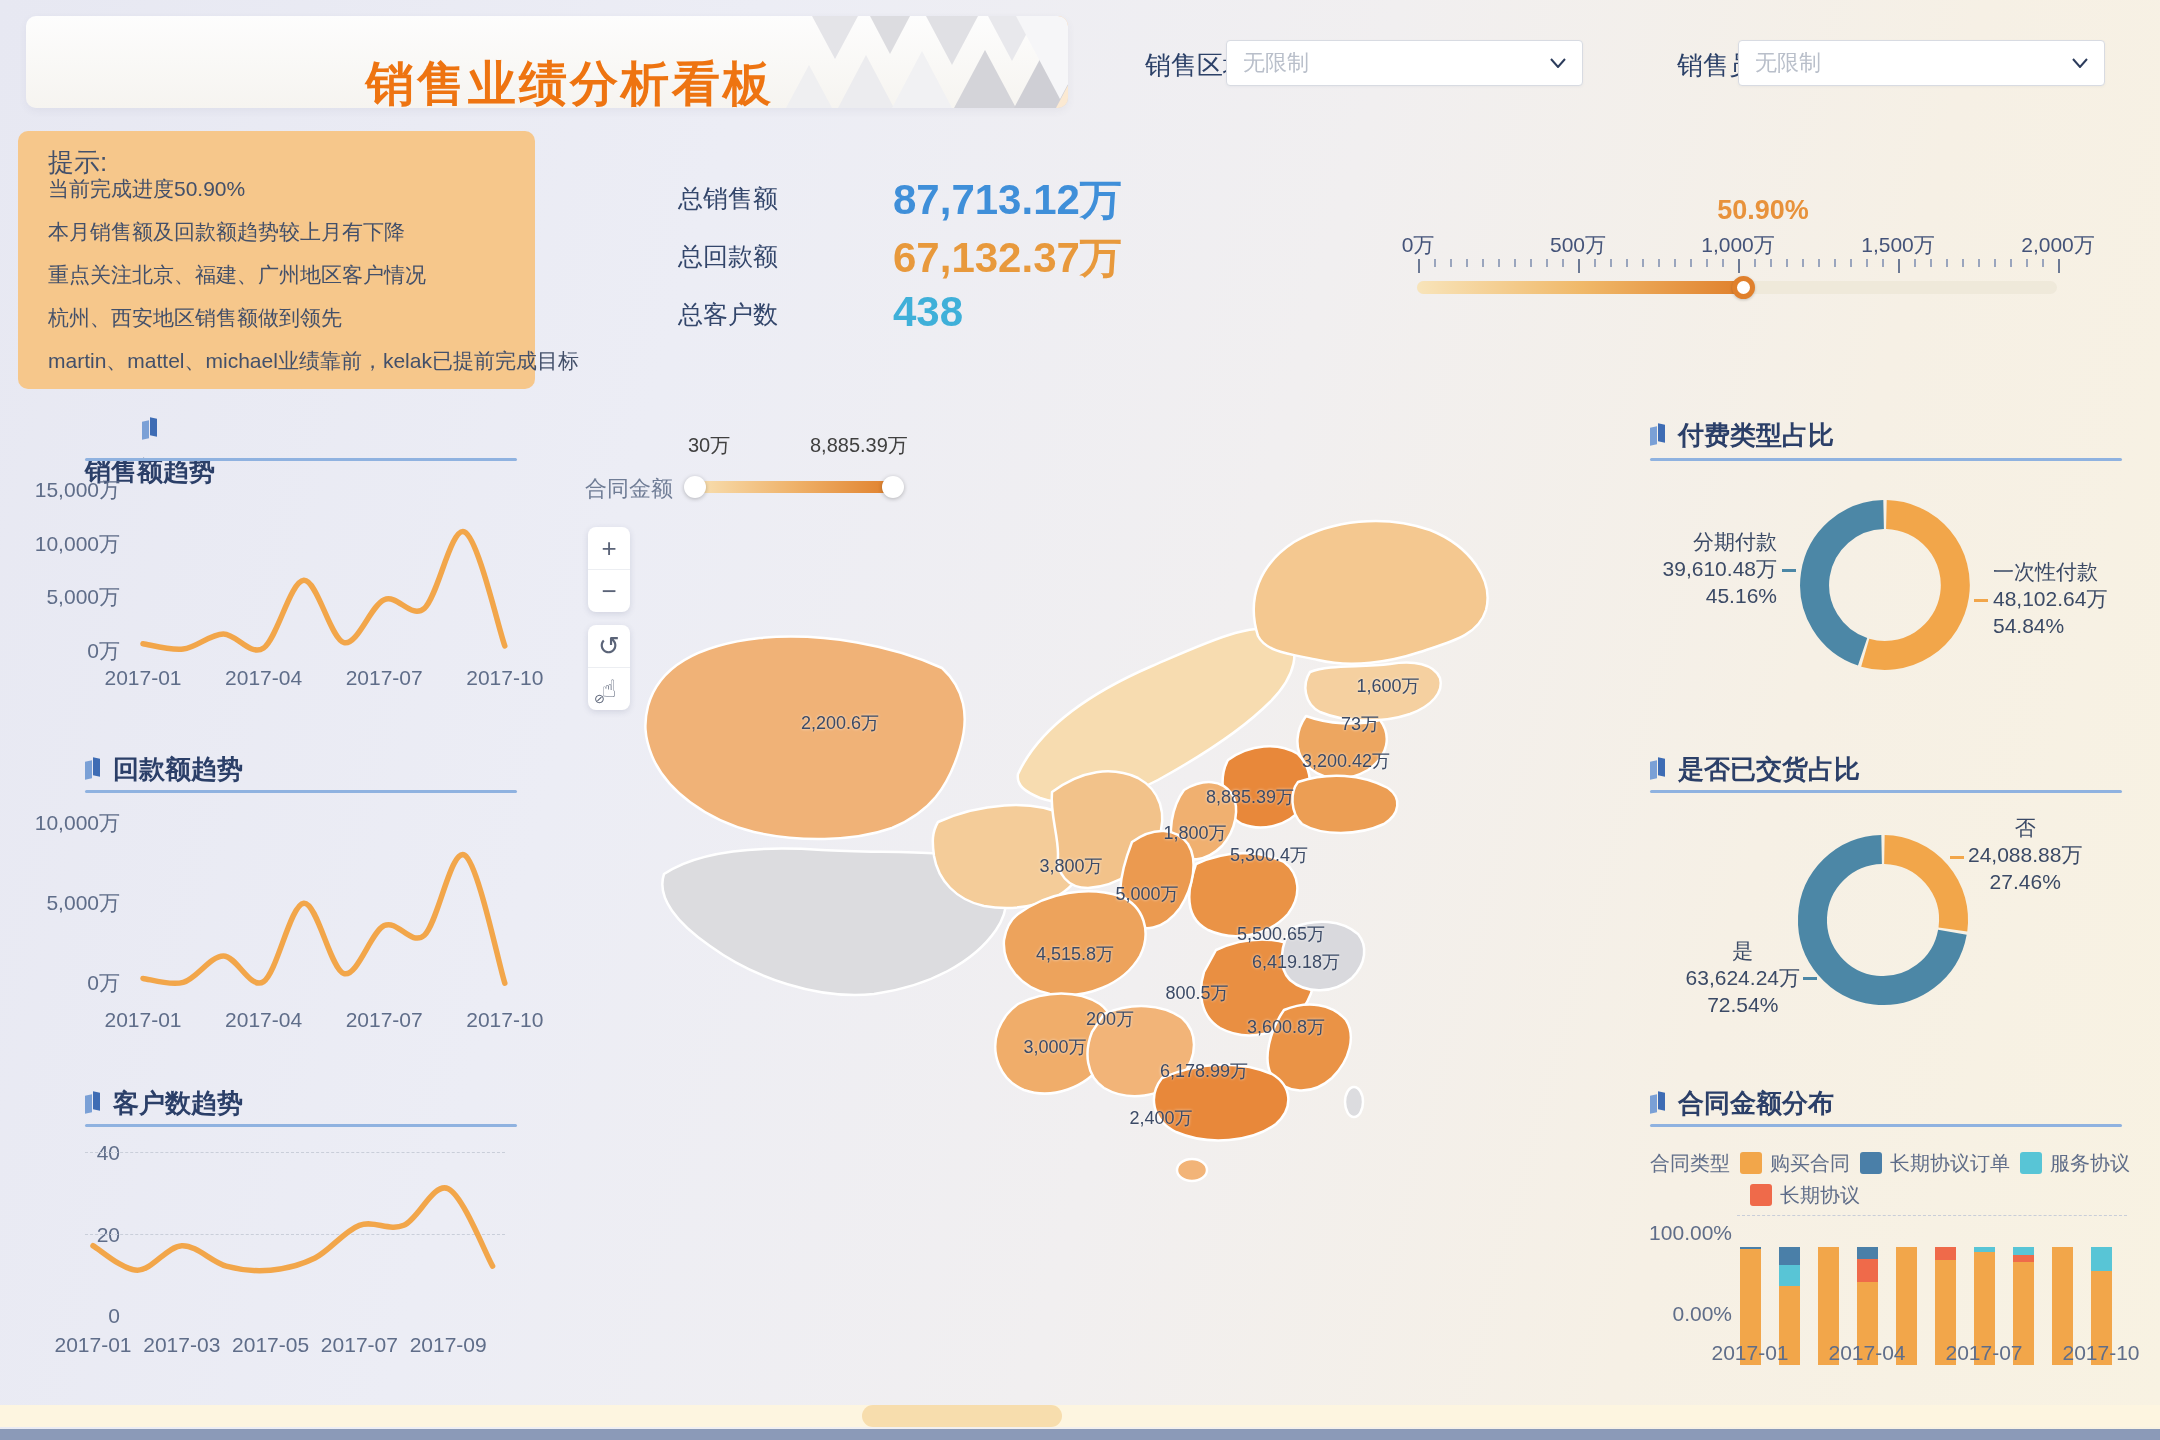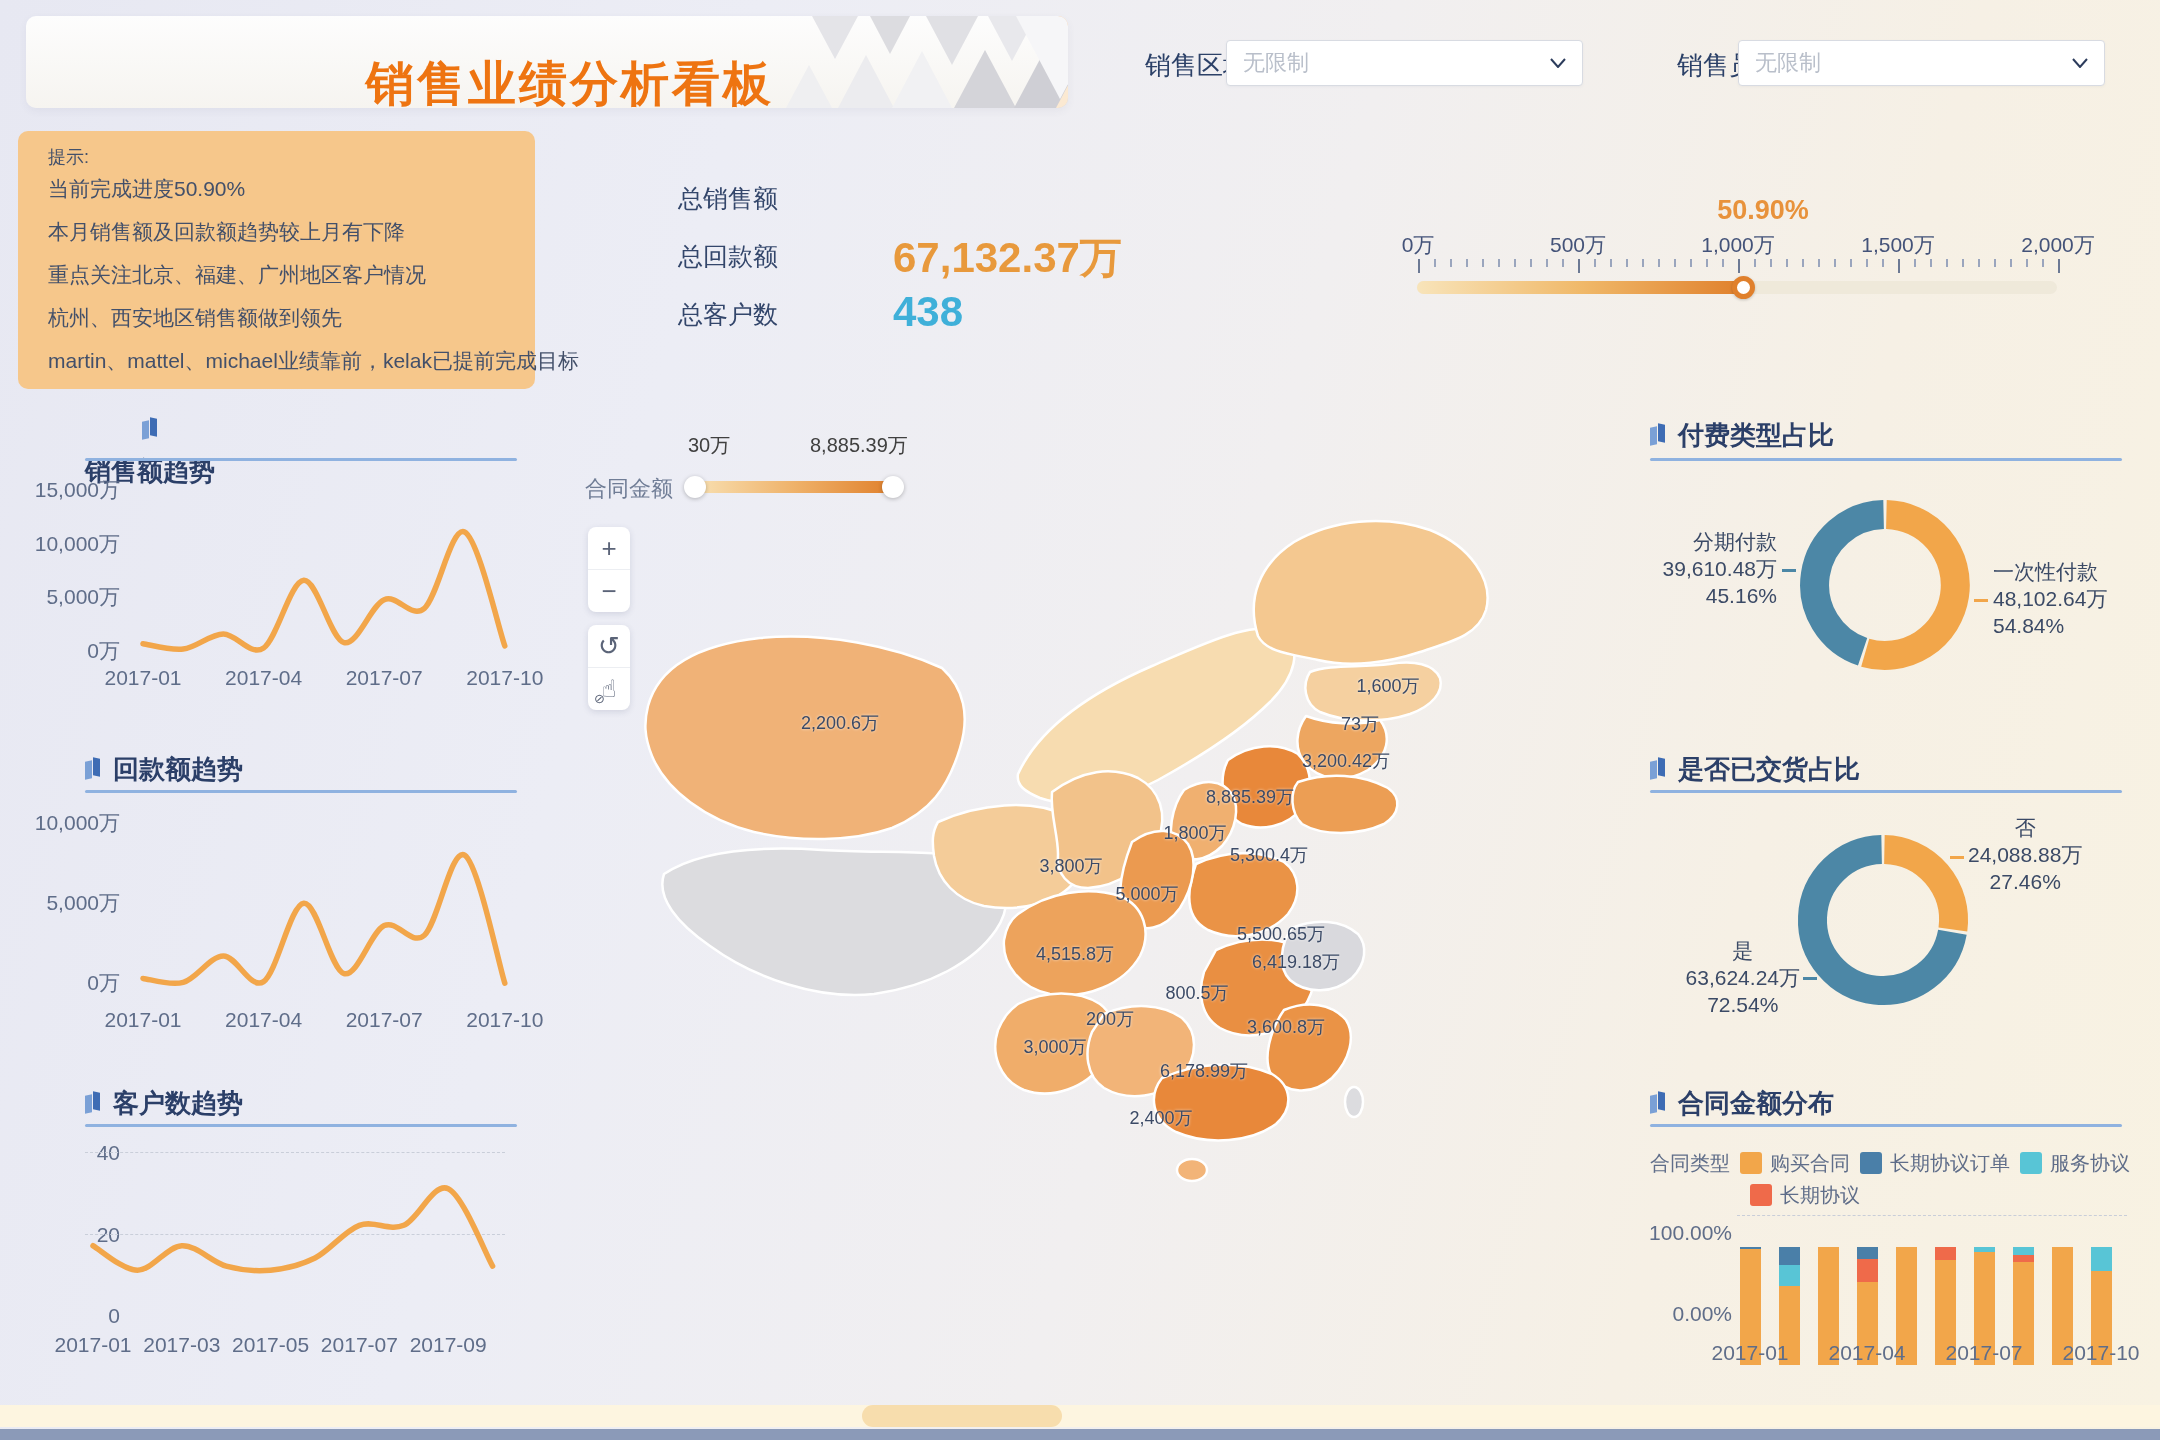--- a/index.html
+++ b/index.html
@@ -13,21 +13,21 @@
     background:linear-gradient(180deg,#fdfdfd,#f6f4f0);box-shadow:0 3px 8px rgba(60,70,110,.06);overflow:hidden;}
   .main-title{left:340px;top:36px;width:420px;font-size:48px;font-weight:bold;color:#ee7411;letter-spacing:3px;white-space:nowrap;}
   .tri{position:absolute;width:0;height:0;}
   .filter-label{font-size:26px;font-weight:normal;color:#2c4168;top:48px;white-space:nowrap;margin-left:32px;}
   .dropdown{top:40px;height:46px;background:#ffffff;border:1px solid #d8dbe2;border-radius:4px;
     display:flex;align-items:center;justify-content:space-between;padding:0 16px;box-sizing:border-box;box-shadow:0 1px 3px rgba(60,70,110,.05);}
   .dropdown .ph{font-size:22px;color:#b9bfca;}
   .chev{width:16px;height:10px;}
   
   .tips{left:18px;top:131px;width:517px;height:258px;background:#f6c78b;border-radius:10px;color:#43506a;}
-  .tips-title{left:30px;top:14px;font-size:18px;}
+  .tips-title{left:30px;top:14px;font-size:26px;}
   .tips-line{left:30px;font-size:21px;white-space:nowrap;}
   
   .kpi-label{font-size:25px;color:#33466b;width:200px;left:678px;}
   .kpi-value{left:893px;font-size:42px;font-weight:bold;white-space:nowrap;}
   .v-blue{color:#3f8fd9;} .v-orange{color:#e8993c;} .v-teal{color:#3fb0d9;}
   
   .gauge{left:1410px;top:195px;width:670px;height:110px;}
   .gauge-pct{position:absolute;left:268px;top:0;width:170px;text-align:center;font-size:27px;font-weight:bold;color:#e8923b;}
   .gauge-lab{position:absolute;top:36px;font-size:21px;color:#445379;width:120px;text-align:center;}
   .gtick{position:absolute;top:64px;width:2px;height:8px;background:#9aa5bd;}
@@ -114,20 +114,21 @@
   <div class="abs tips">
     <div class="abs tips-title">提示:</div>
     <div class="abs tips-line" style="top:44px;">当前完成进度50.90%</div>
     <div class="abs tips-line" style="top:87px;">本月销售额及回款额趋势较上月有下降</div>
     <div class="abs tips-line" style="top:130px;">重点关注北京、福建、广州地区客户情况</div>
     <div class="abs tips-line" style="top:173px;">杭州、西安地区销售额做到领先</div>
     <div class="abs tips-line" style="top:216px;">martin、mattel、michael业绩靠前，kelak已提前完成目标</div>
   </div>
 
   <div class="abs kpi-label" style="top:182px;">总销售额</div>
+  <div class="abs kpi-value v-blue" style="top:172px;">87,713.12万</div>
   <div class="abs kpi-label" style="top:240px;">总回款额</div>
   <div class="abs kpi-value v-orange" style="top:230px;">67,132.37万</div>
   <div class="abs kpi-label" style="top:298px;">总客户数</div>
   <div class="abs kpi-value v-teal" style="top:288px;">438</div>
 
   <div class="abs gauge">
     <div class="gauge-pct">50.90%</div>
     <div id="gauge-labels">
         <div class="gauge-lab" style="left: -52px;">0万</div>
         <div class="gauge-lab" style="left: 108px;">500万</div>

